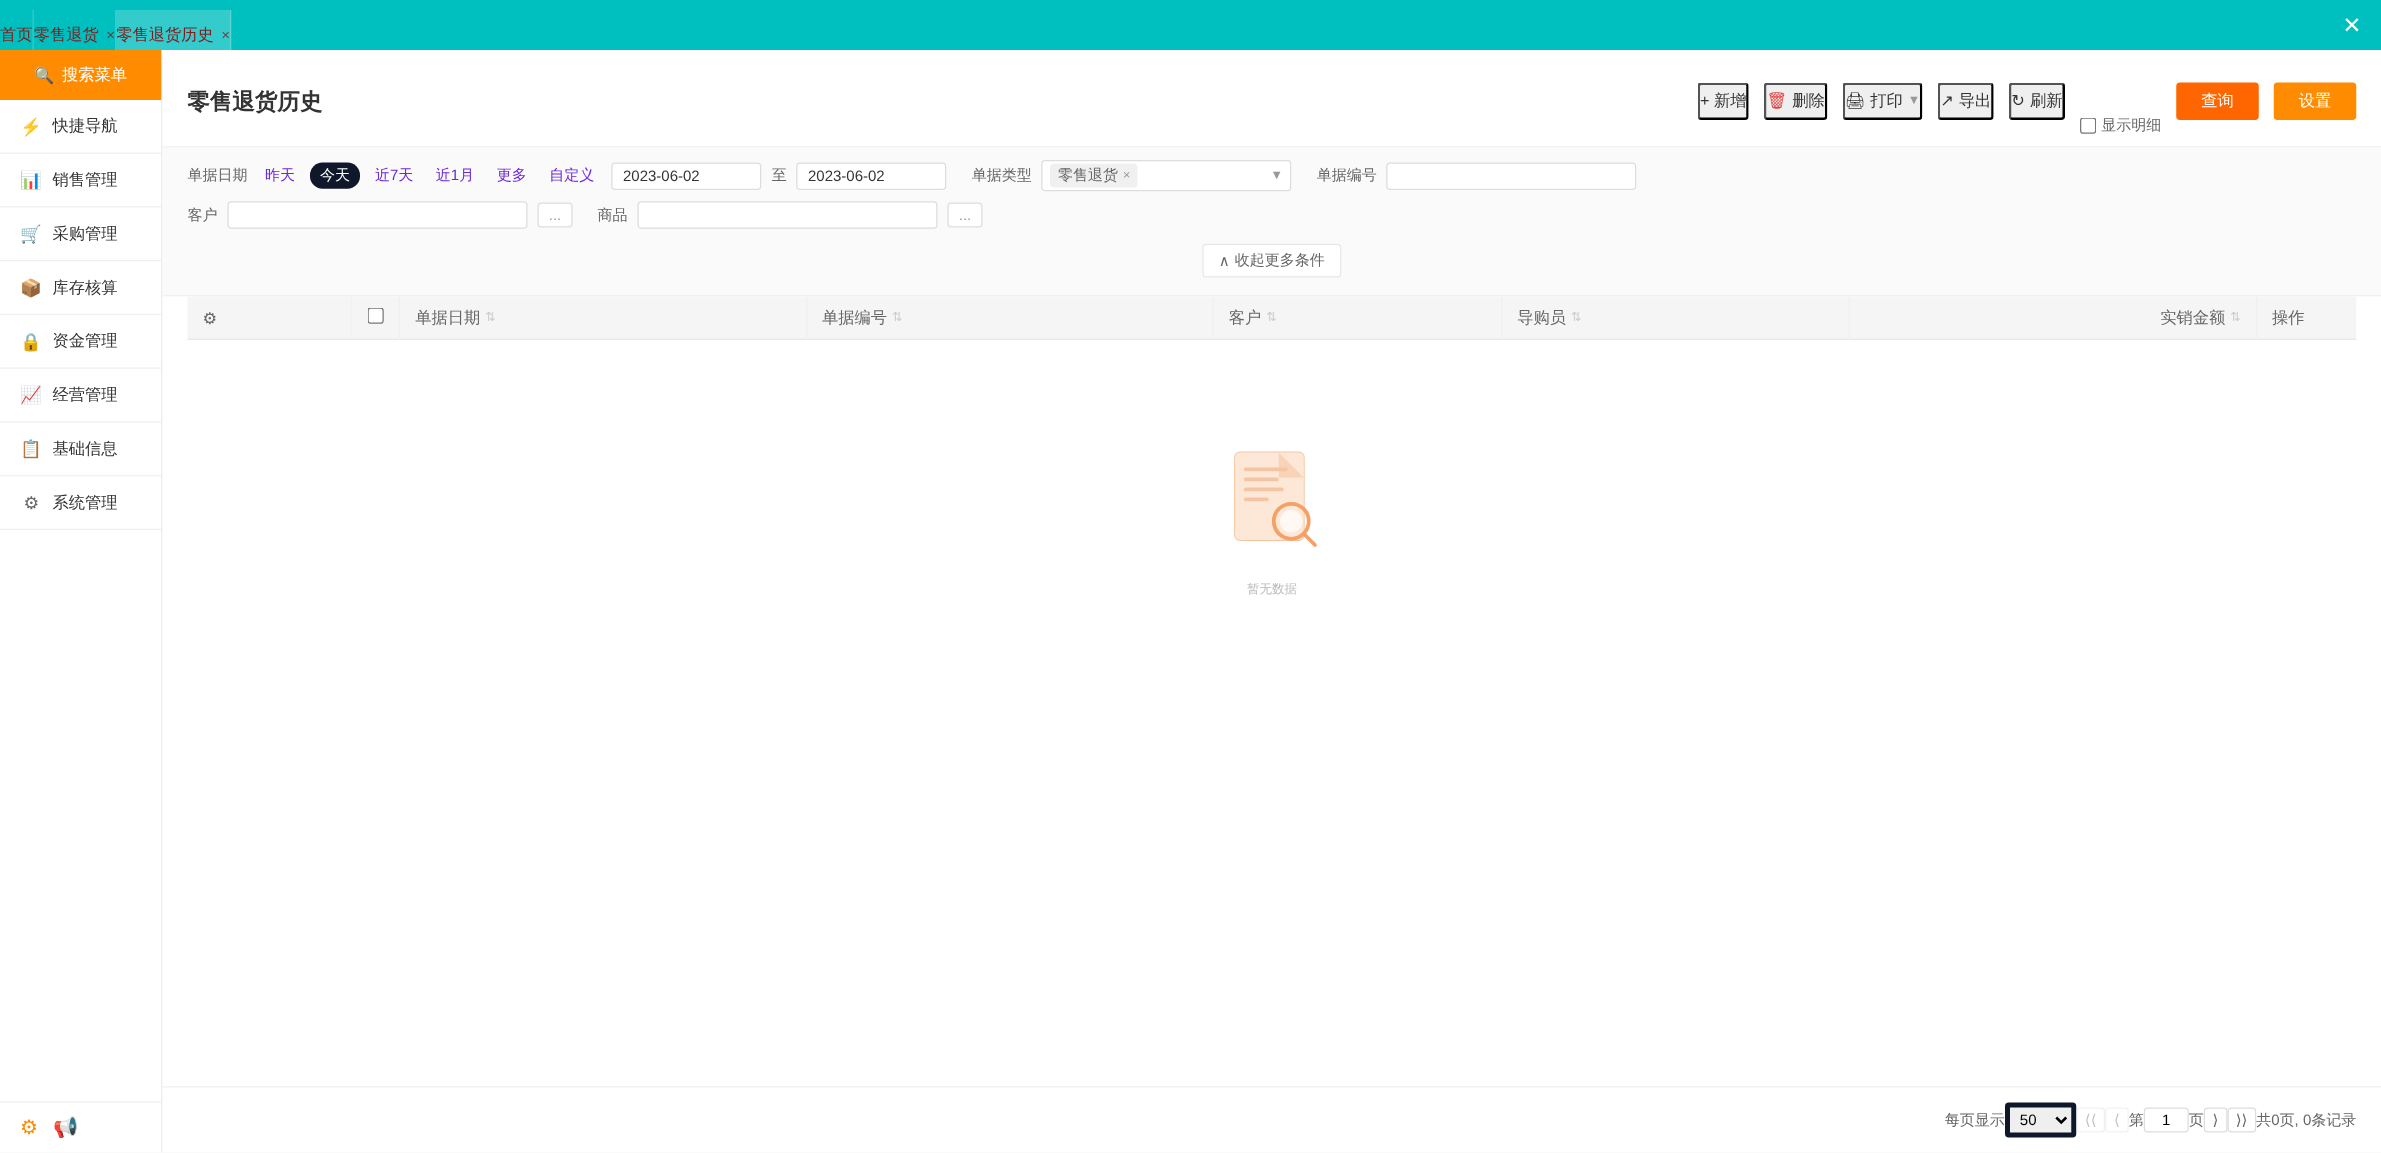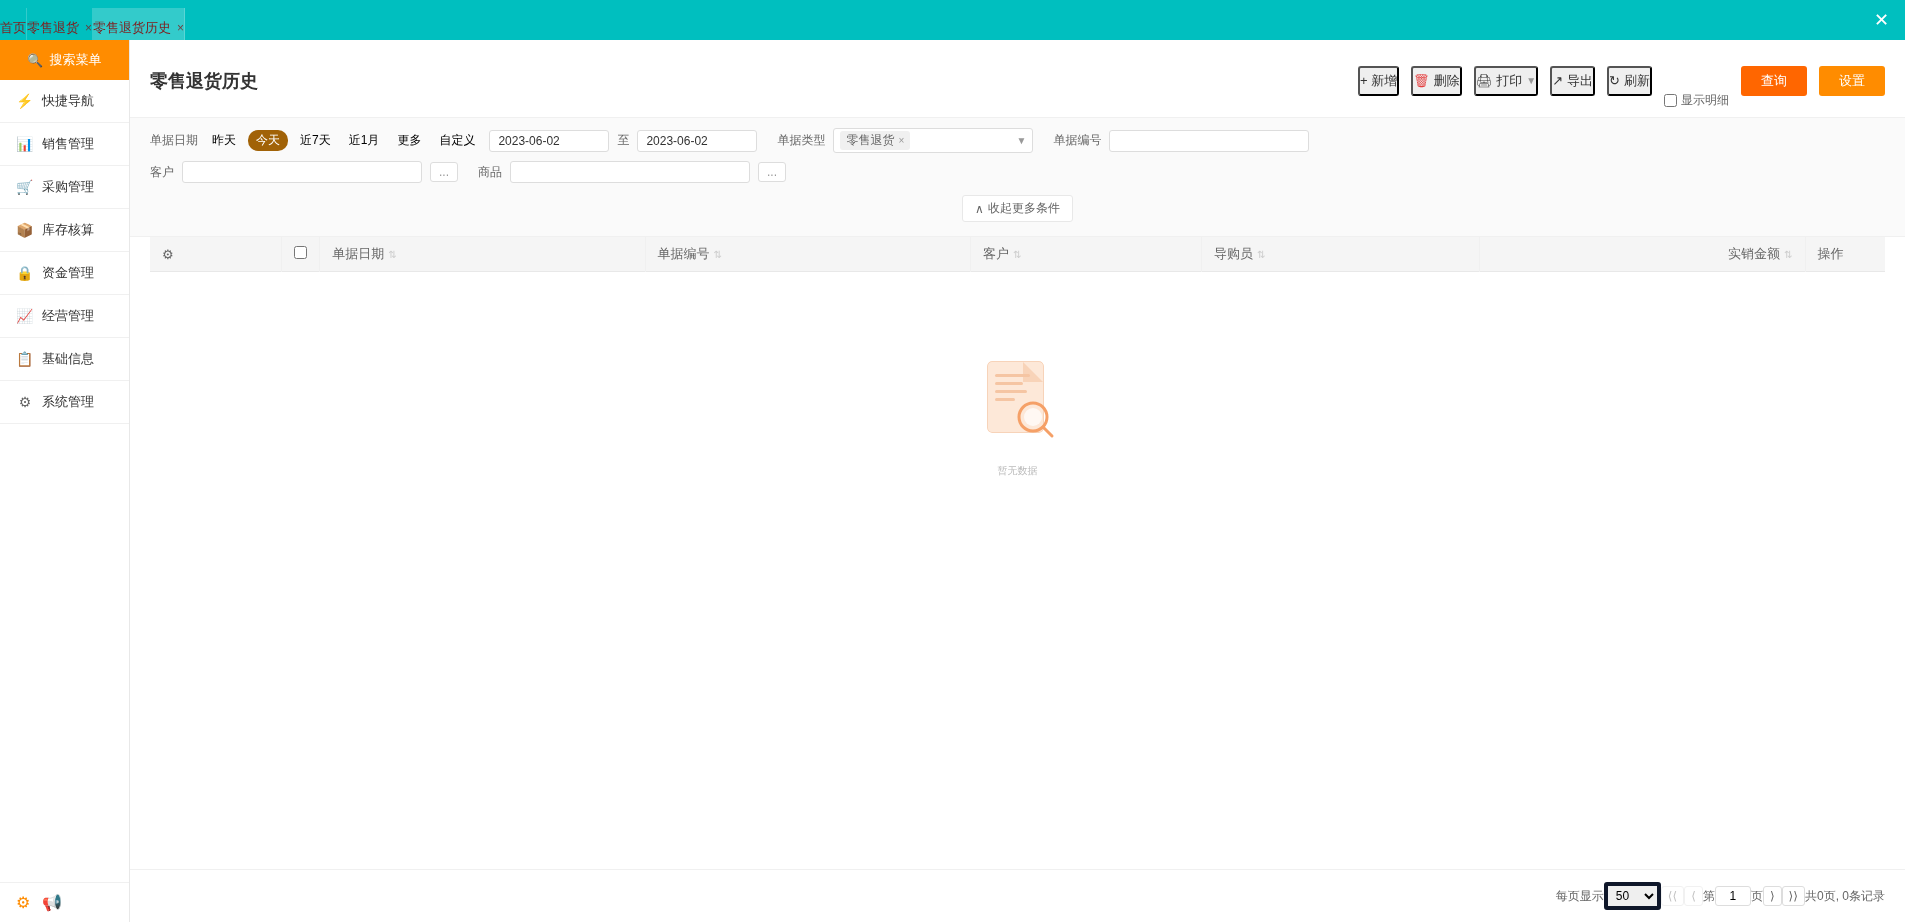--- a/index.html
+++ b/index.html
@@ -191,27 +191,27 @@
       color: #666;
     }
     .filter-label { white-space: nowrap; color: #666; font-size: 12px; }
     .date-shortcuts {
       display: flex;
       align-items: center;
       gap: 6px;
     }
     .date-shortcut {
       font-size: 12px;
-      color: #000000;
+      color: #6d28d9;
       cursor: pointer;
       padding: 2px 6px;
       border-radius: 3px;
     }
     .date-shortcut.active {
-      background: #a16207;
+      background: #0f172a;
       color: #fff;
       border-radius: 10px;
       padding: 2px 8px;
     }
     .date-input {
       border: 1px solid #ddd;
       border-radius: 3px;
       padding: 3px 8px;
       font-size: 12px;
       color: #333;

